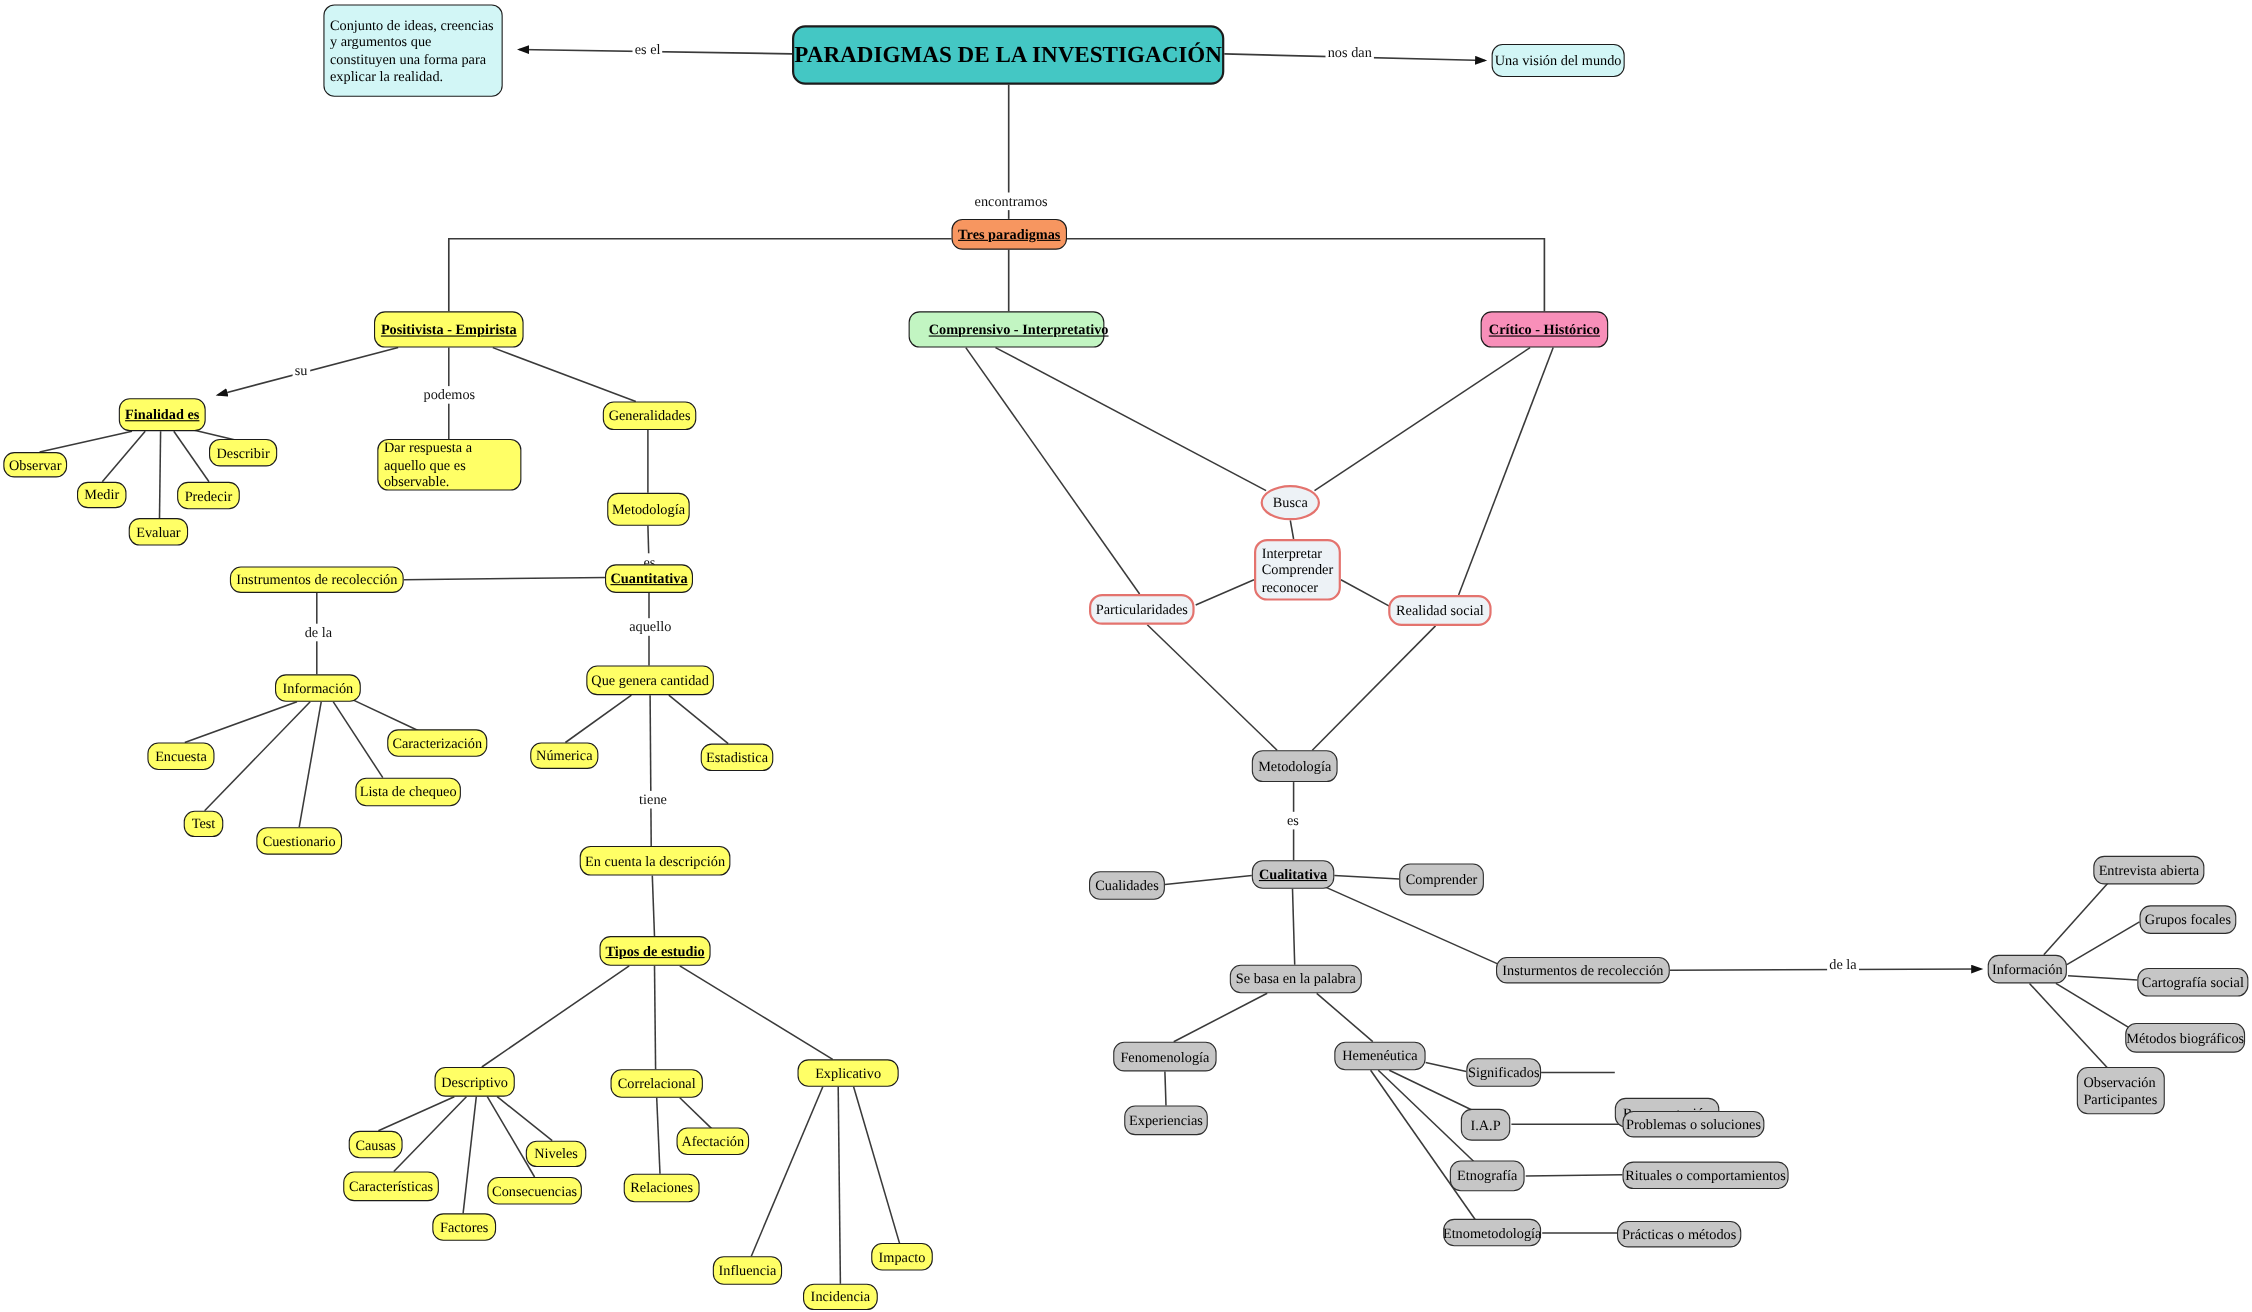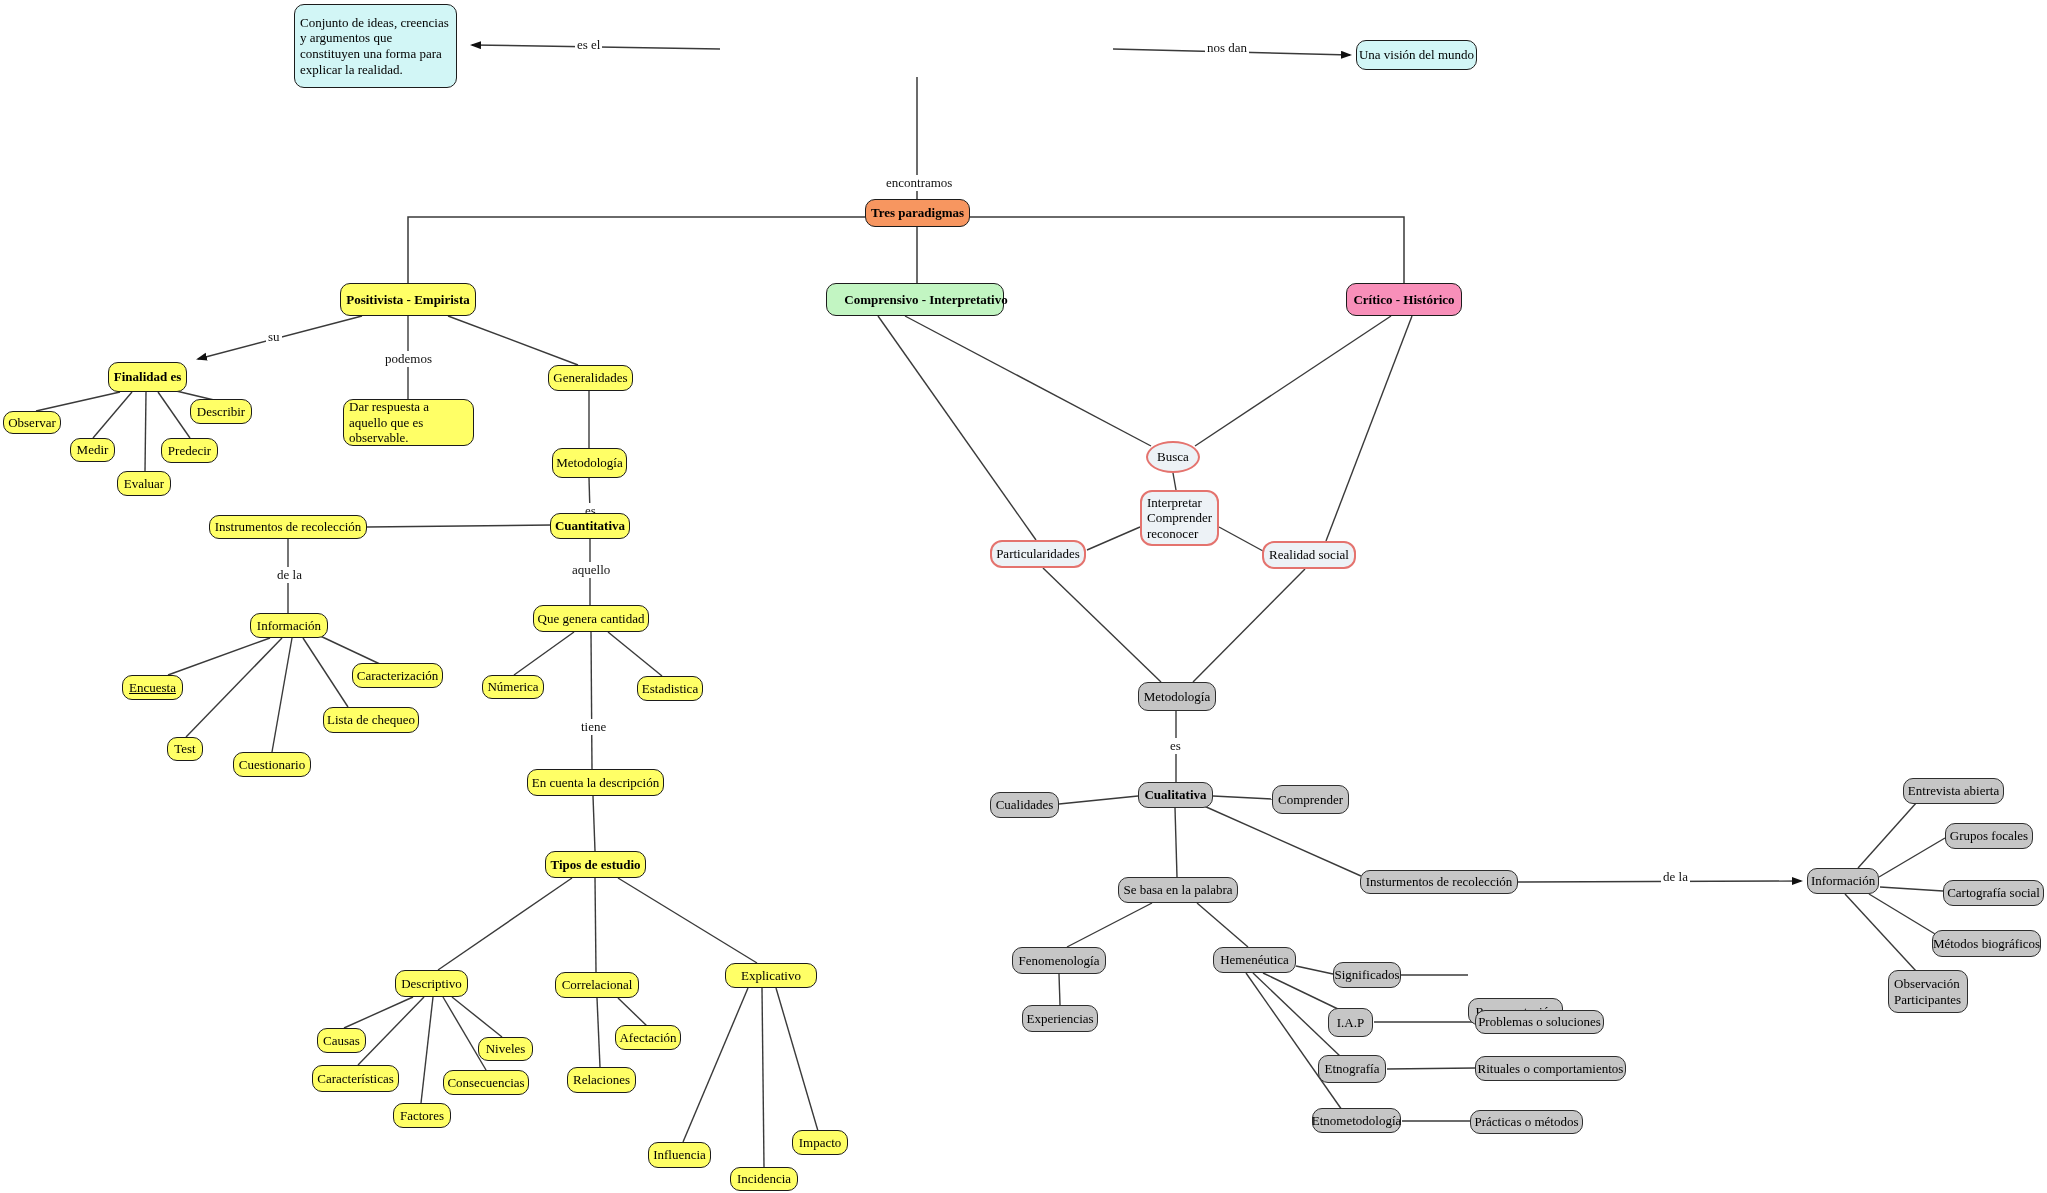--- a/index.html
+++ b/index.html
@@ -2,21 +2,21 @@
 <html><head>
 <meta charset="utf-8">
 <style>
   html,body{margin:0;padding:0;background:#ffffff;}
   .canvas{position:relative;width:2047px;height:1193px;background:#ffffff;overflow:hidden;
           font-family:"Liberation Serif", serif;}
   svg.links{position:absolute;left:0;top:0;z-index:0;}
   .node{position:absolute;box-sizing:border-box;z-index:2;display:flex;align-items:center;justify-content:center;
         text-align:center;border:1.6px solid #1c1c1c;border-radius:10px;background:#fff;
         font-size:13px;line-height:1.2;padding:2px 5px;color:#000;white-space:nowrap;}
-  .bold{font-weight:bold;}
+  .bold{font-weight:bold;text-decoration:underline;}
   .wrap{white-space:pre-line;justify-content:flex-start;text-align:left;align-items:center;}
   .yellow{background:#FFFF66;}
   .gray{background:#C6C6C6;border-color:#2e2e2e;}
   .teal{background:#44C7C4;border-width:2px;border-radius:12px;}
   .cyan{background:#D2F6F6;}
   .orange{background:#F79660;}
   .green{background:#C2F5C2;padding-left:27px;}
   .pink{background:#F88FB9;}
   .softred{background:#EDF2F6;border:2.2px solid #E4736E;border-radius:12px;}
   .ellipse{border-radius:50%;}
@@ -120,40 +120,41 @@
   <span class="lbl" style="left:266px;top:329px;">su</span>
   <span class="lbl" style="left:383px;top:351px;">podemos</span>
   <span class="lbl" style="left:583px;top:503px;">es</span>
   <span class="lbl" style="left:275px;top:567px;">de la</span>
   <span class="lbl" style="left:570px;top:562px;">aquello</span>
   <span class="lbl" style="left:579px;top:719px;">tiene</span>
   <span class="lbl" style="left:1168px;top:738px;">es</span>
   <span class="lbl" style="left:1661px;top:869px;">de la</span>
 
   <div class="node cyan wrap" style="left:294px;top:4px;width:163px;height:84px;">Conjunto de ideas, creencias y argumentos que constituyen una forma para explicar la realidad.</div>
+  <div class="node teal big-title" style="left:720px;top:23px;width:393px;height:54px;">PARADIGMAS DE LA INVESTIGACIÓN</div>
   <div class="node cyan" style="left:1356px;top:40px;width:121px;height:30px;">Una visión del mundo</div>
   <div class="node orange bold" style="left:865px;top:199px;width:105px;height:28px;">Tres paradigmas</div>
 
   <div class="node yellow bold" style="left:340px;top:283px;width:136px;height:33px;">Positivista - Empirista</div>
   <div class="node green bold" style="left:826px;top:283px;width:178px;height:33px;">Comprensivo - Interpretativo</div>
   <div class="node pink bold" style="left:1346px;top:283px;width:116px;height:33px;">Crítico - Histórico</div>
 
   <div class="node yellow bold" style="left:108px;top:362px;width:79px;height:30px;">Finalidad es</div>
   <div class="node yellow" style="left:3px;top:411px;width:58px;height:23px;">Observar</div>
   <div class="node yellow" style="left:70px;top:438px;width:45px;height:24px;">Medir</div>
   <div class="node yellow" style="left:117px;top:471px;width:54px;height:25px;">Evaluar</div>
   <div class="node yellow" style="left:161px;top:438px;width:57px;height:25px;">Predecir</div>
   <div class="node yellow" style="left:190px;top:399px;width:62px;height:25px;">Describir</div>
   <div class="node yellow wrap" style="left:343px;top:399px;width:131px;height:47px;white-space:normal;">Dar respuesta a aquello que es observable.</div>
   <div class="node yellow" style="left:548px;top:365px;width:85px;height:26px;">Generalidades</div>
   <div class="node yellow" style="left:552px;top:448px;width:75px;height:30px;">Metodología</div>
   <div class="node yellow bold" style="left:550px;top:513px;width:80px;height:26px;">Cuantitativa</div>
   <div class="node yellow" style="left:209px;top:515px;width:158px;height:24px;">Instrumentos de recolección</div>
   <div class="node yellow" style="left:250px;top:613px;width:78px;height:25px;">Información</div>
-  <div class="node yellow" style="left:122px;top:675px;width:61px;height:25px;text-decoration:underline;">Encuesta</div>
+  <div class="node yellow" style="left:134px;top:675px;width:61px;height:25px;">Encuesta</div>
   <div class="node yellow" style="left:167px;top:737px;width:36px;height:24px;">Test</div>
   <div class="node yellow" style="left:233px;top:752px;width:78px;height:25px;">Cuestionario</div>
   <div class="node yellow" style="left:323px;top:707px;width:96px;height:26px;">Lista de chequeo</div>
   <div class="node yellow" style="left:352px;top:663px;width:91px;height:25px;">Caracterización</div>
   <div class="node yellow" style="left:533px;top:605px;width:116px;height:27px;">Que genera cantidad</div>
   <div class="node yellow" style="left:482px;top:675px;width:62px;height:24px;">Númerica</div>
   <div class="node yellow" style="left:637px;top:676px;width:66px;height:25px;">Estadistica</div>
   <div class="node yellow" style="left:527px;top:769px;width:137px;height:27px;">En cuenta la descripción</div>
   <div class="node yellow bold" style="left:545px;top:851px;width:101px;height:27px;">Tipos de estudio</div>
   <div class="node yellow" style="left:395px;top:970px;width:73px;height:27px;">Descriptivo</div>

